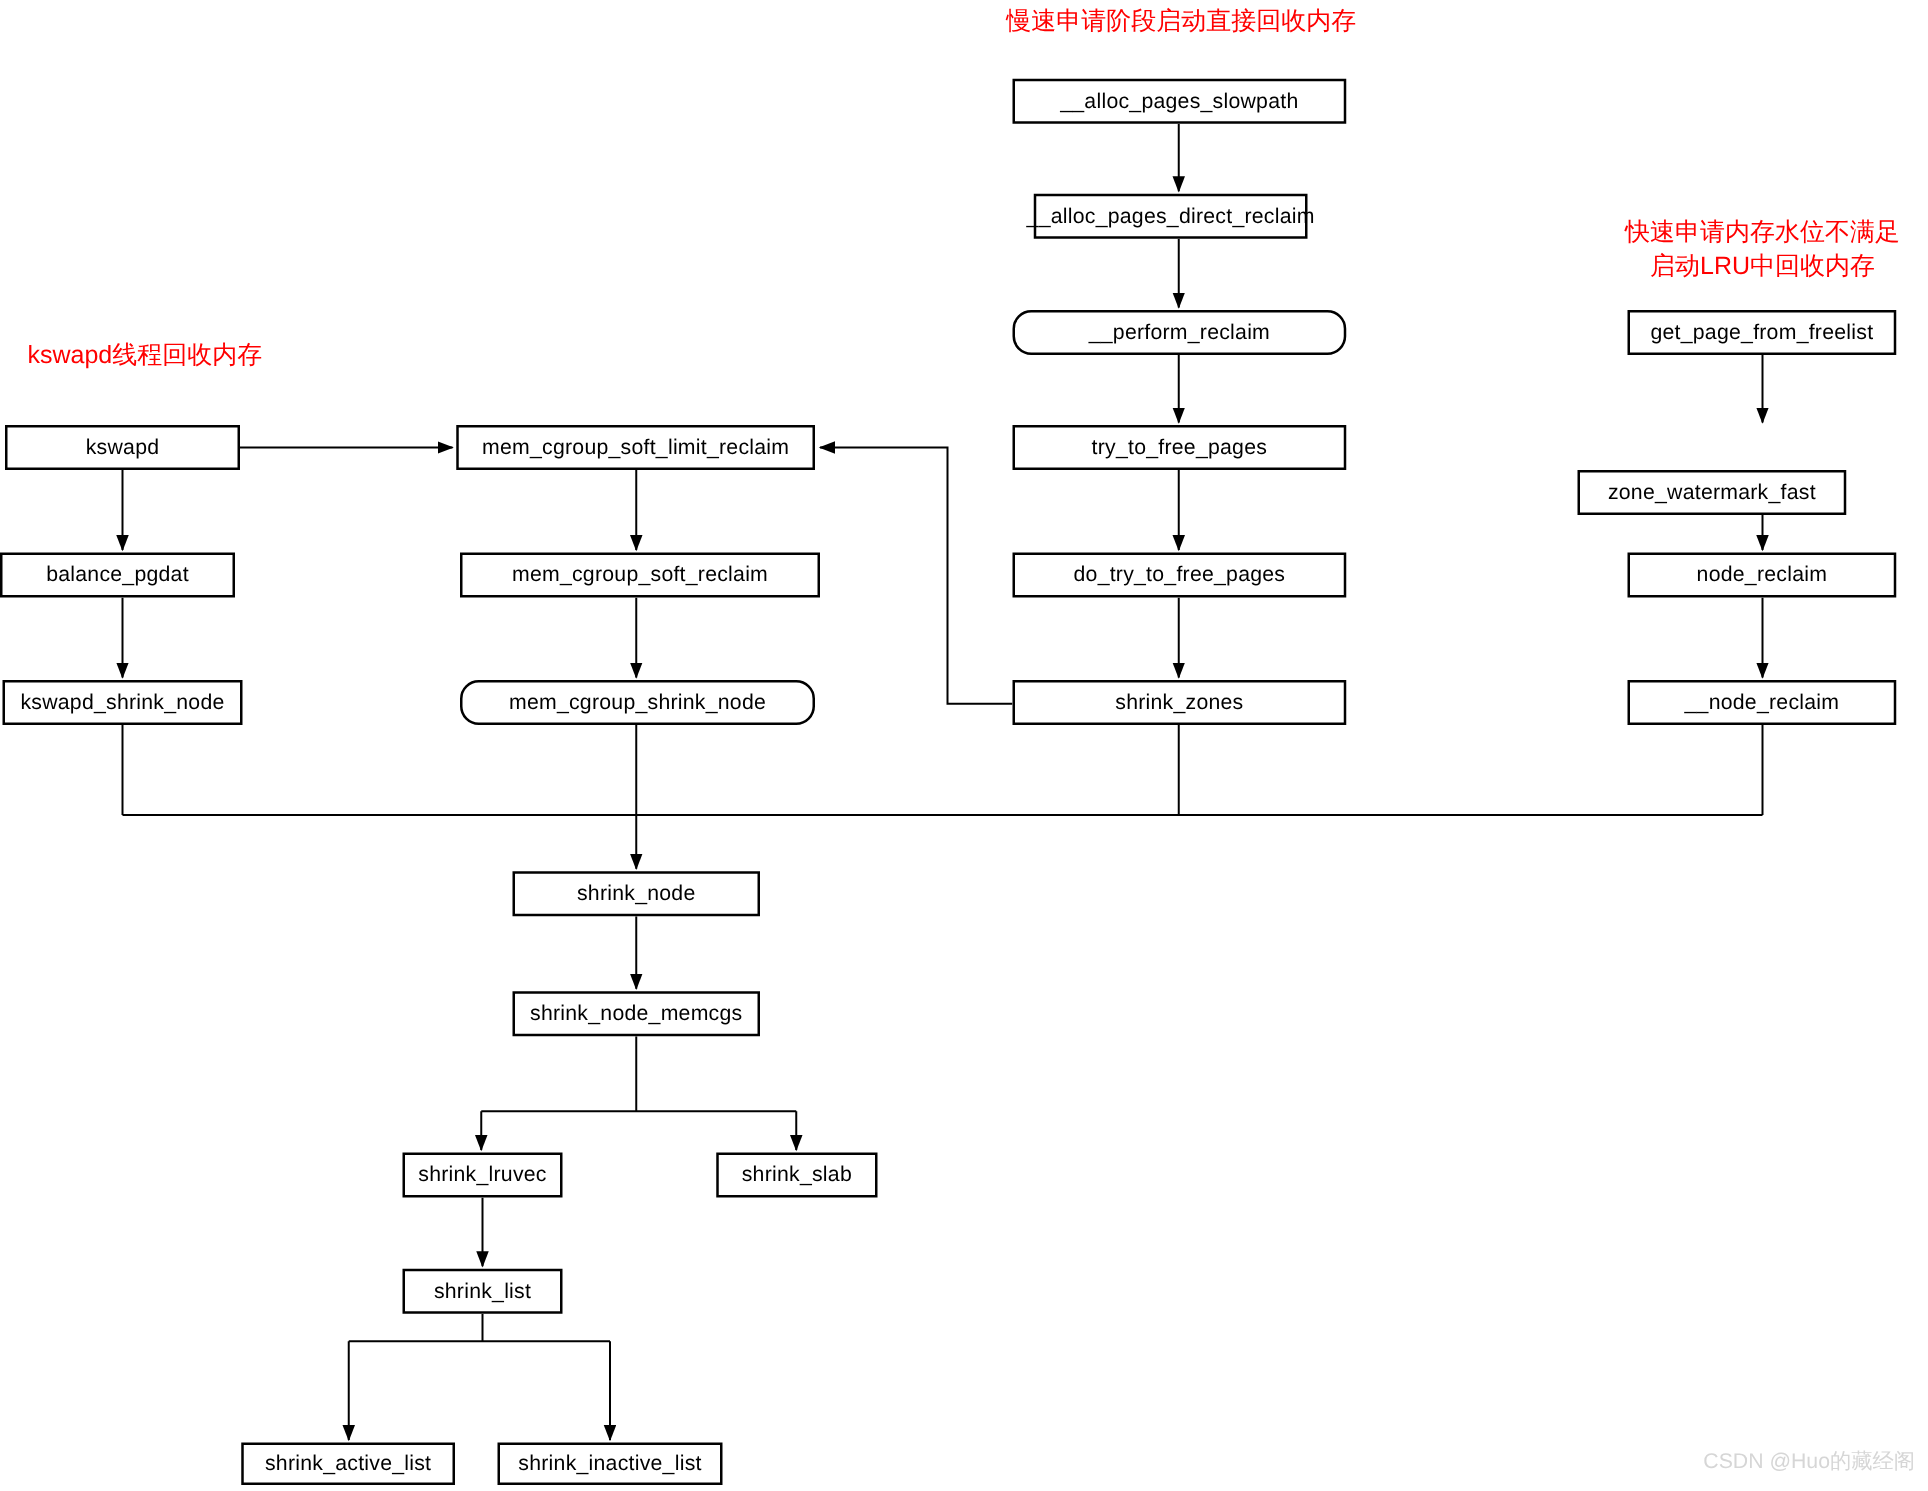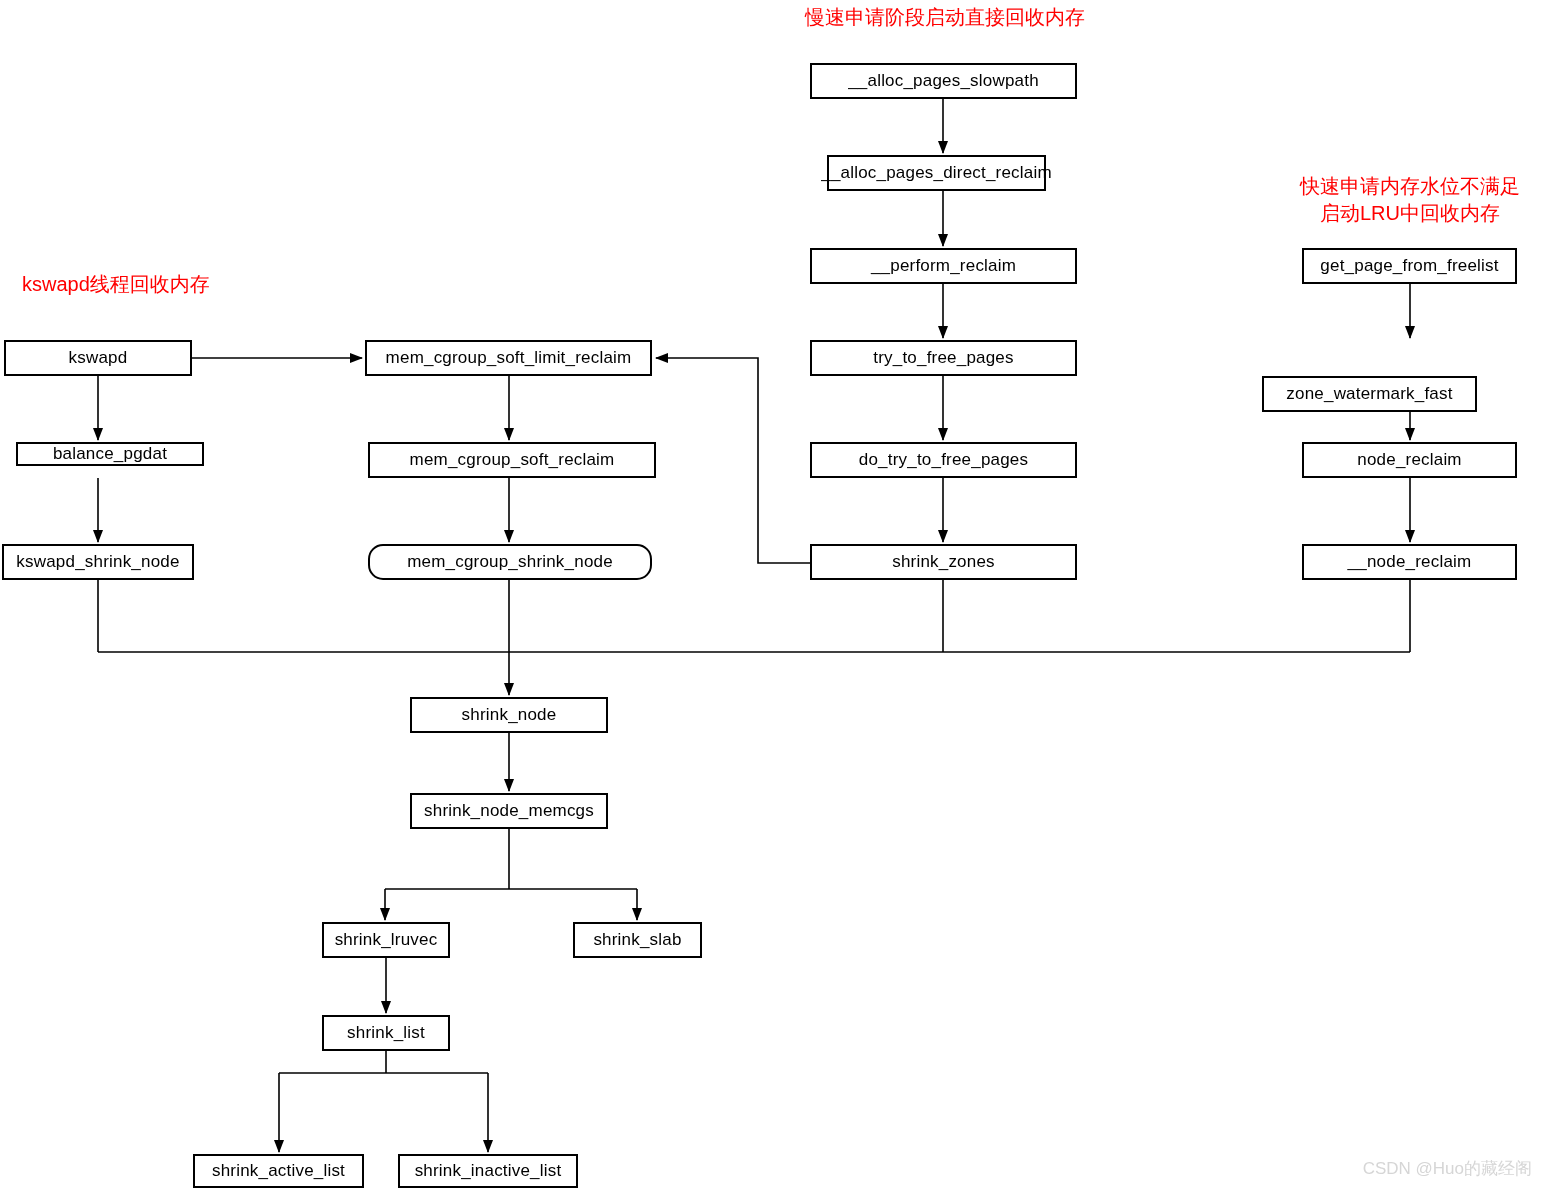--- a/index.html
+++ b/index.html
@@ -76,30 +76,30 @@
   </svg>
 
   <div class="ann ann-center" style="left:760px;top:4px;width:370px;">慢速申请阶段启动直接回收内存</div>
   <div class="ann" style="left:22px;top:271px;">kswapd线程回收内存</div>
   <div class="ann ann-center" style="left:1290px;top:173px;width:240px;">
     <div>快速申请内存水位不满足</div>
     <div>启动LRU中回收内存</div>
   </div>
 
   <div class="node" style="left:4px;top:340px;width:188px;height:36px;">kswapd</div>
-  <div class="node" style="left:16px;top:442px;width:188px;height:24px;">balance_pgdat</div>
+  <div class="node" style="left:0;top:442px;width:188px;height:36px;">balance_pgdat</div>
   <div class="node" style="left:2px;top:544px;width:192px;height:36px;">kswapd_shrink_node</div>
 
   <div class="node" style="left:365px;top:340px;width:287px;height:36px;">mem_cgroup_soft_limit_reclaim</div>
   <div class="node" style="left:368px;top:442px;width:288px;height:36px;">mem_cgroup_soft_reclaim</div>
   <div class="node" style="left:368px;top:544px;width:284px;height:36px;border-radius:15px;">mem_cgroup_shrink_node</div>
 
   <div class="node" style="left:810px;top:63px;width:267px;height:36px;">__alloc_pages_slowpath</div>
   <div class="node" style="left:810px;top:155px;width:219px;height:36px;margin-left:17px;">__alloc_pages_direct_reclaim</div>
-  <div class="node" style="left:810px;top:248px;width:267px;height:36px;">__perform_reclaim</div>
+  <div class="node" style="left:810px;top:248px;width:267px;height:36px;border-radius:15px;">__perform_reclaim</div>
   <div class="node" style="left:810px;top:340px;width:267px;height:36px;">try_to_free_pages</div>
   <div class="node" style="left:810px;top:442px;width:267px;height:36px;">do_try_to_free_pages</div>
   <div class="node" style="left:810px;top:544px;width:267px;height:36px;">shrink_zones</div>
 
   <div class="node" style="left:1302px;top:248px;width:215px;height:36px;">get_page_from_freelist</div>
   <div class="node" style="left:1262px;top:340px;width:215px;height:36px;margin-top:36px;">zone_watermark_fast</div>
   <div class="node" style="left:1302px;top:442px;width:215px;height:36px;">node_reclaim</div>
   <div class="node" style="left:1302px;top:544px;width:215px;height:36px;text-align:center;">__node_reclaim</div>
 
   <div class="node" style="left:410px;top:697px;width:198px;height:36px;">shrink_node</div>

